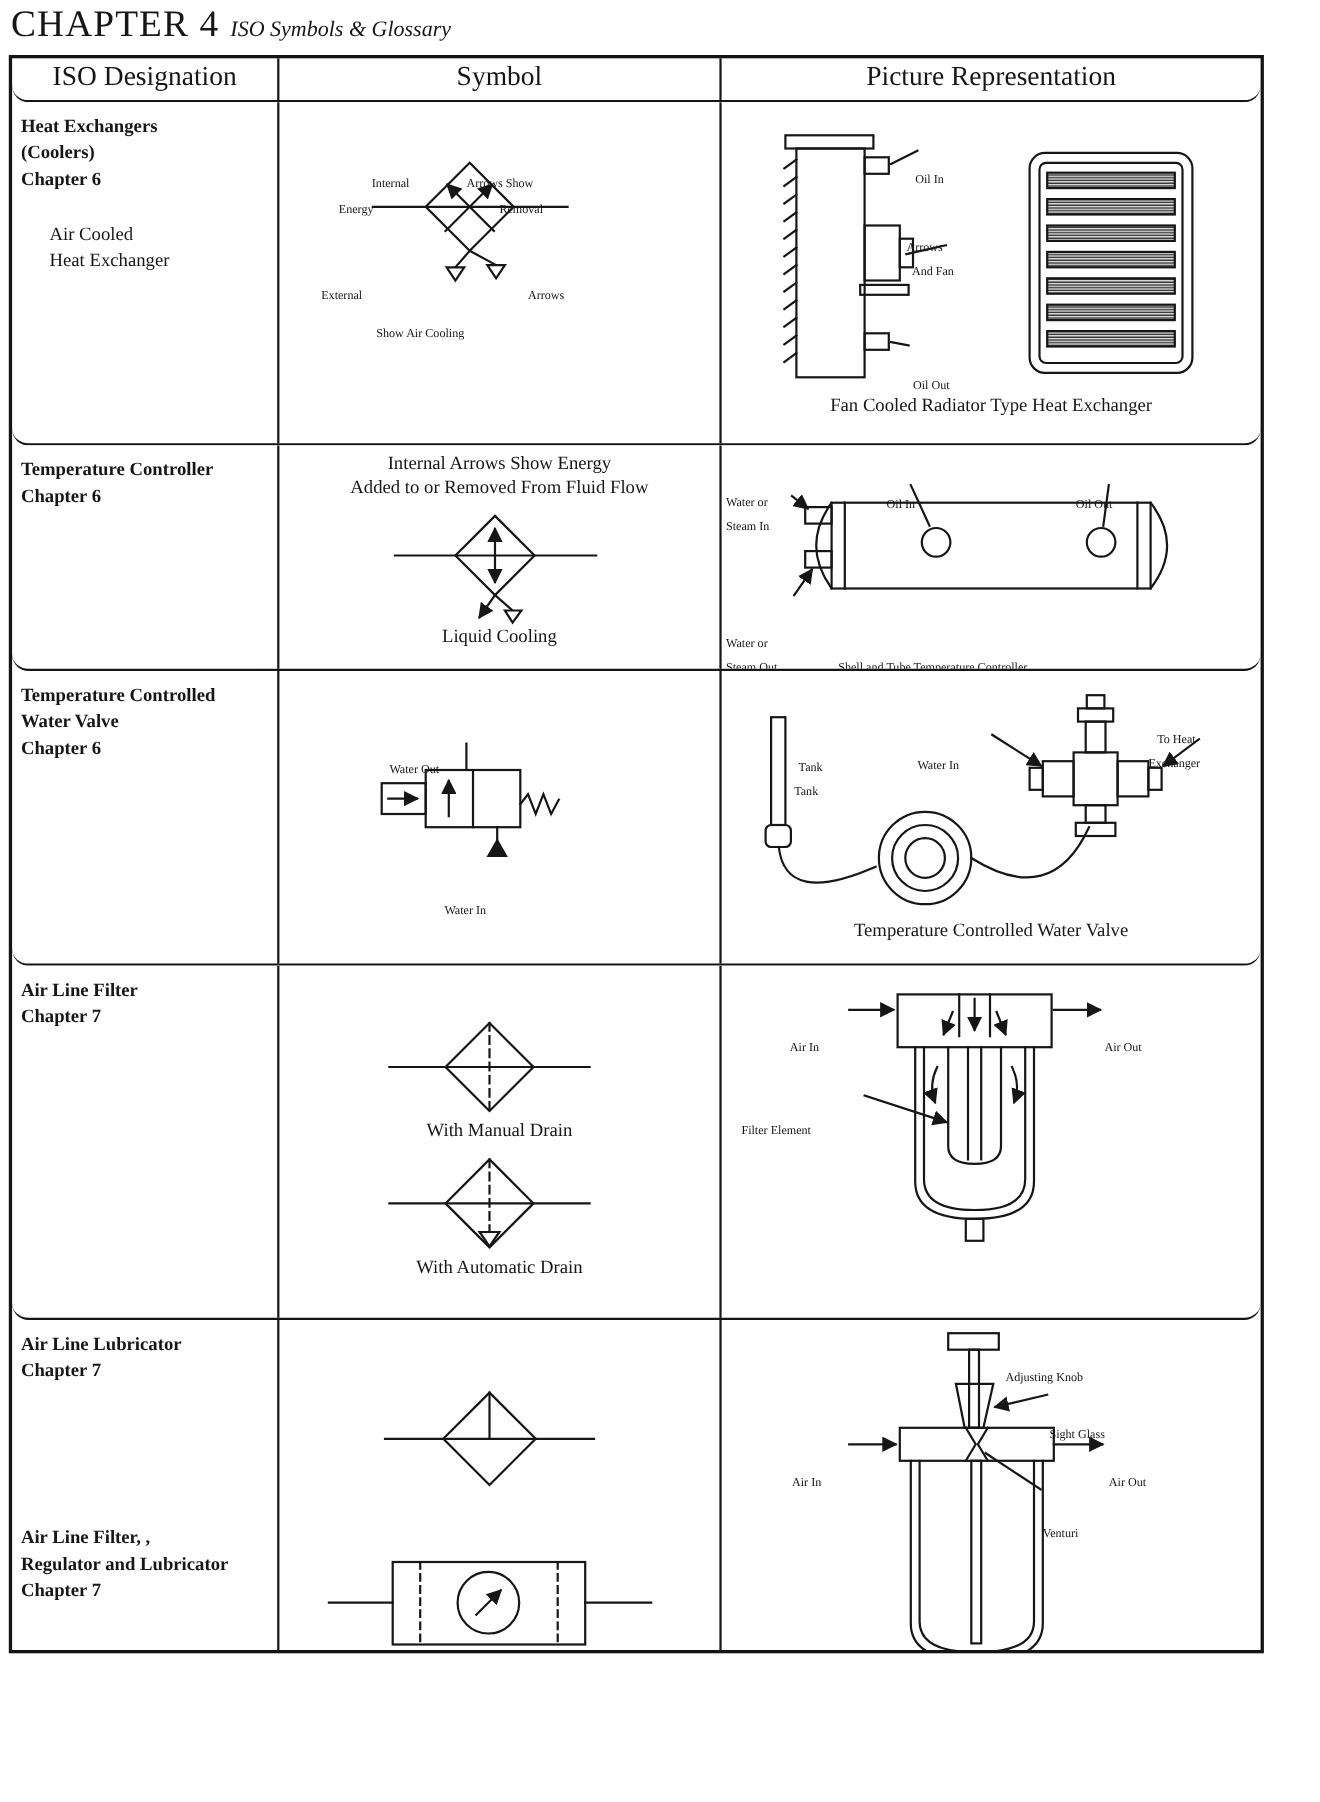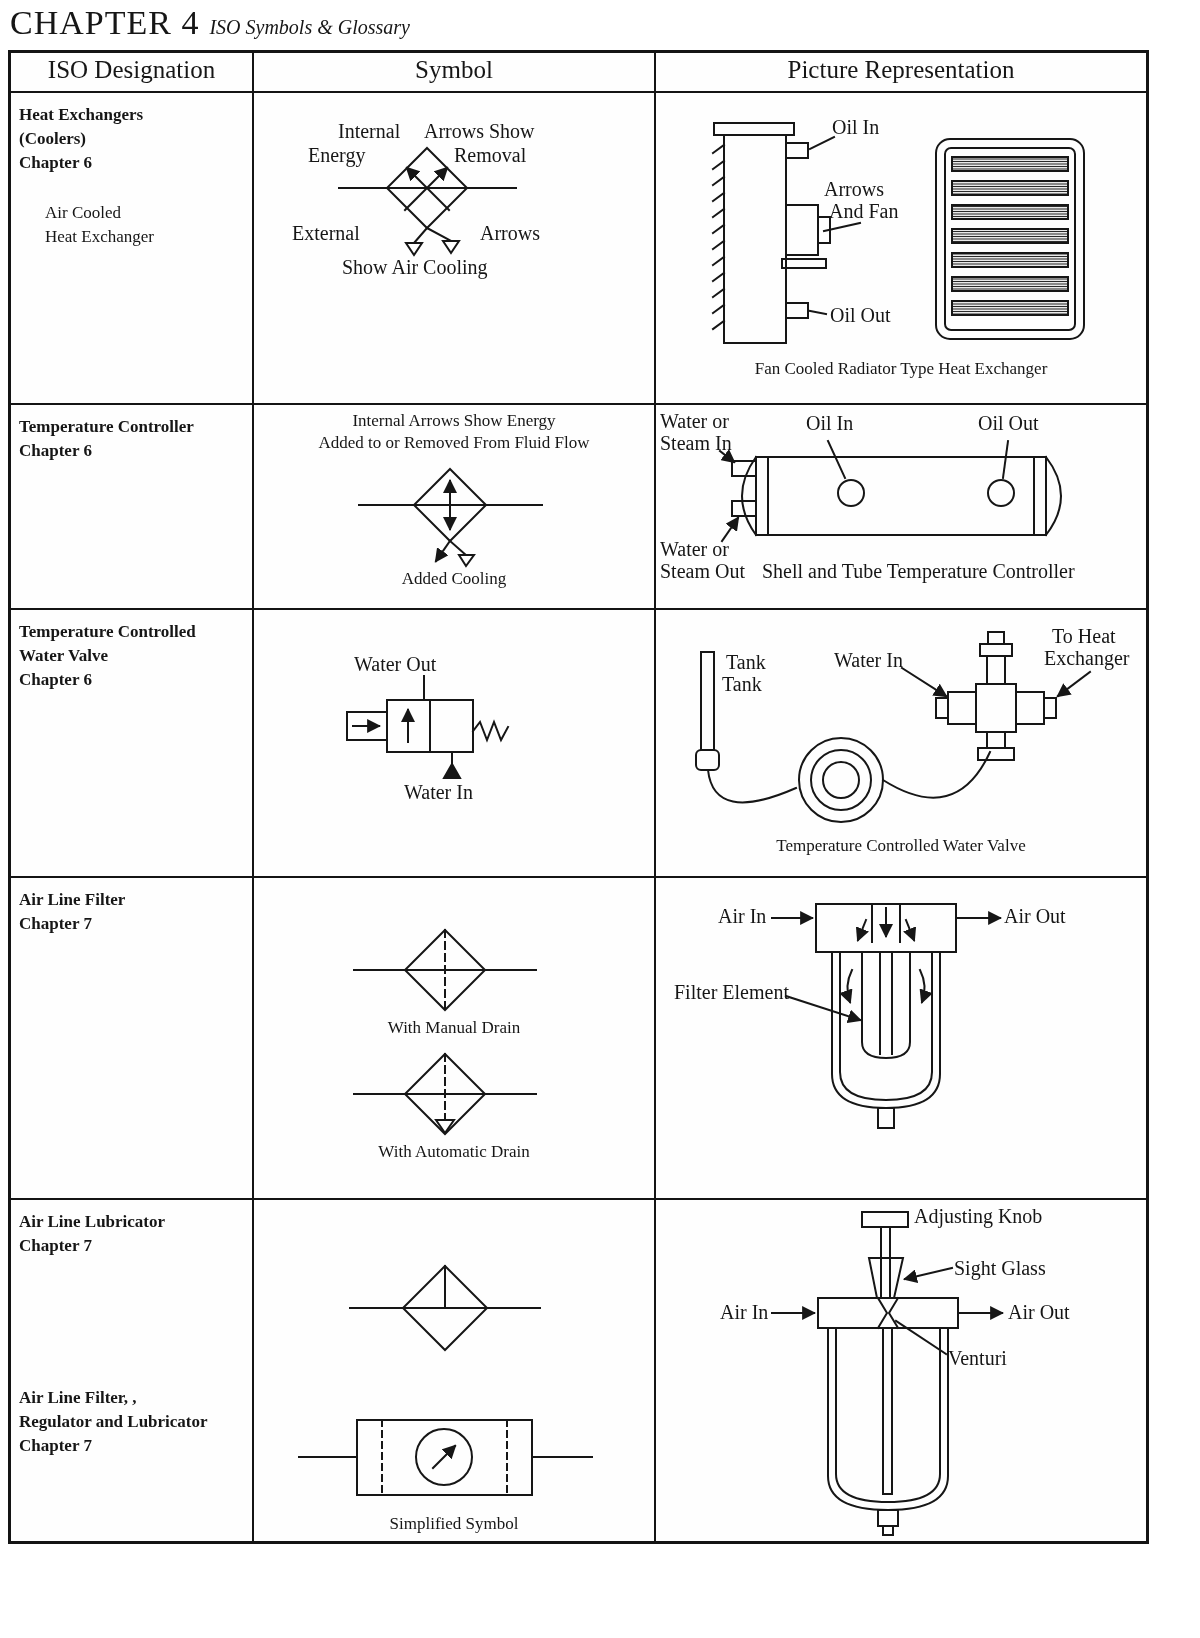--- a/index.html
+++ b/index.html
@@ -6,28 +6,28 @@
   html,body { background:#ffffff; }
   body {
     width:1200px; height:1638px; position:relative;
     font-family:"Liberation Serif","DejaVu Serif",serif;
     color:#161616; overflow:hidden;
   }
   .title-block { position:absolute; left:10px; top:4px; white-space:nowrap; }
   .title { font-size:34px; font-weight:normal; letter-spacing:1px; }
   .subtitle { font-size:20px; font-style:italic; margin-left:10px;margin-top:23px; }
   .iso-table { position:absolute; left:8px; top:50px; width:1141px; border:3px solid #141414; background:#fefefe; }
-  .tr { display:grid; grid-template-columns:243px 402px 490px; border-bottom:2px solid #141414; }
+  .tr { display:grid; grid-template-columns:243px 402px 490px; border-bottom:2px solid #141414;border-radius:15px; }
   .tr:last-child { border-bottom:none; }
   .cell { position:relative; border-right:2px solid #141414; overflow:hidden; }
   .cell:last-child { border-right:none; }
   .hcell { font-size:25px; text-align:center; padding-top:3px; }
   .des { padding:10px 6px 0 8px; font-size:17px; font-weight:bold; line-height:24px; }
   .des .sub { font-weight:normal; }
-  .lbl { position:absolute; font-size:20px; line-height:20px; white-space:nowrap; }
+  .lbl { position:absolute; font-size:11px; line-height:20px; white-space:nowrap;margin-top:36px; }
   .lbl-c { position:absolute; left:0; right:0; text-align:center; font-size:17px; line-height:20px; }
   svg.draw { position:absolute; left:0; top:0; display:block; }
   .draw line, .draw path, .draw polyline, .draw rect, .draw polygon, .draw circle {
     stroke:#161616; stroke-width:2; fill:none; stroke-linecap:square;
   }
 </style>
 </head>
 <body>
 
 <svg width="0" height="0" style="position:absolute" aria-hidden="true">
@@ -121,21 +121,21 @@
       <svg class="draw" width="400" height="203">
         <path d="M105,100 H288"></path>
         <polygon points="196,64 232,100 196,136 160,100"></polygon>
         <line x1="196" y1="76" x2="196" y2="124" marker-start="url(#mA)" marker-end="url(#mA)"></line>
         <path d="M196,136 L182,156" marker-end="url(#mA)"></path>
         <path d="M196,136 L212,150"></path>
         <polygon points="205,150 220,150 212,161" style="fill:#fff"></polygon>
       </svg>
       <span class="lbl-c" style="top:6px">Internal Arrows Show Energy</span>
       <span class="lbl-c" style="top:28px">Added to or Removed From Fluid Flow</span>
-      <span class="lbl-c" style="top:164px">Added Cooling</span>
+      <span class="lbl-c" style="top:164px">Liquid Cooling</span>
     </div>
     <div class="cell">
       <svg class="draw" width="488" height="203">
         <rect x="100" y="52" width="290" height="78"></rect>
         <path d="M100,52 Q72,91 100,130"></path>
         <path d="M390,52 Q420,91 390,130"></path>
         <path d="M112,52 V130 M378,52 V130"></path>
         <circle cx="195" cy="88" r="13"></circle>
         <circle cx="345" cy="88" r="13"></circle>
         <path d="M172,36 L189,73"></path>
@@ -242,21 +242,21 @@
         <path d="M196,92 q-8,16 -2,32" marker-end="url(#mA)"></path>
         <path d="M264,92 q8,16 2,32" marker-end="url(#mA)"></path>
         <path d="M130,118 L204,142" marker-end="url(#mA)"></path>
       </svg>
       <span class="lbl" style="left:62px;top:28px">Air In</span>
       <span class="lbl" style="left:348px;top:28px">Air Out</span>
       <span class="lbl" style="left:18px;top:104px">Filter Element</span>
     </div>
   </div>
 
-  <div class="tr" style="height:341px">
+  <div class="tr" style="height:300px">
     <div class="cell des">
       <div>Air Line Lubricator</div>
       <div>Chapter 7</div>
       <div style="margin-top:128px">Air Line Filter, ,</div>
       <div>Regulator and Lubricator</div>
       <div>Chapter 7</div>
     </div>
     <div class="cell">
       <svg class="draw" width="400" height="366">
         <path d="M96,108 H286"></path>

